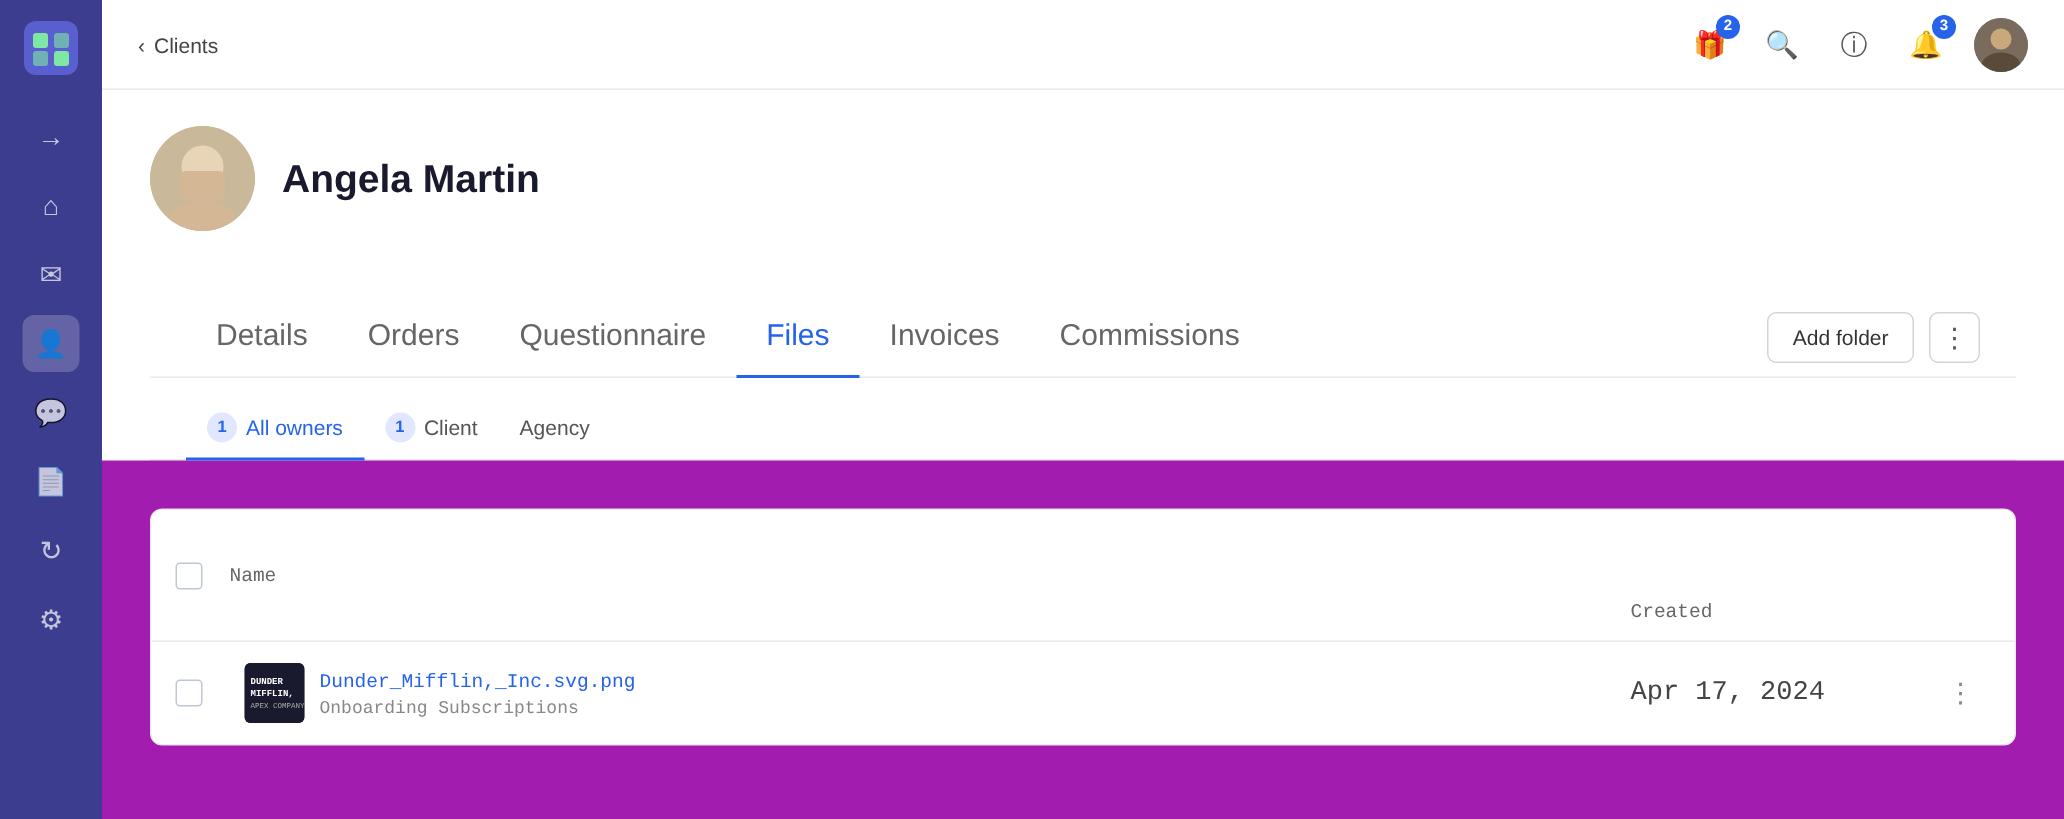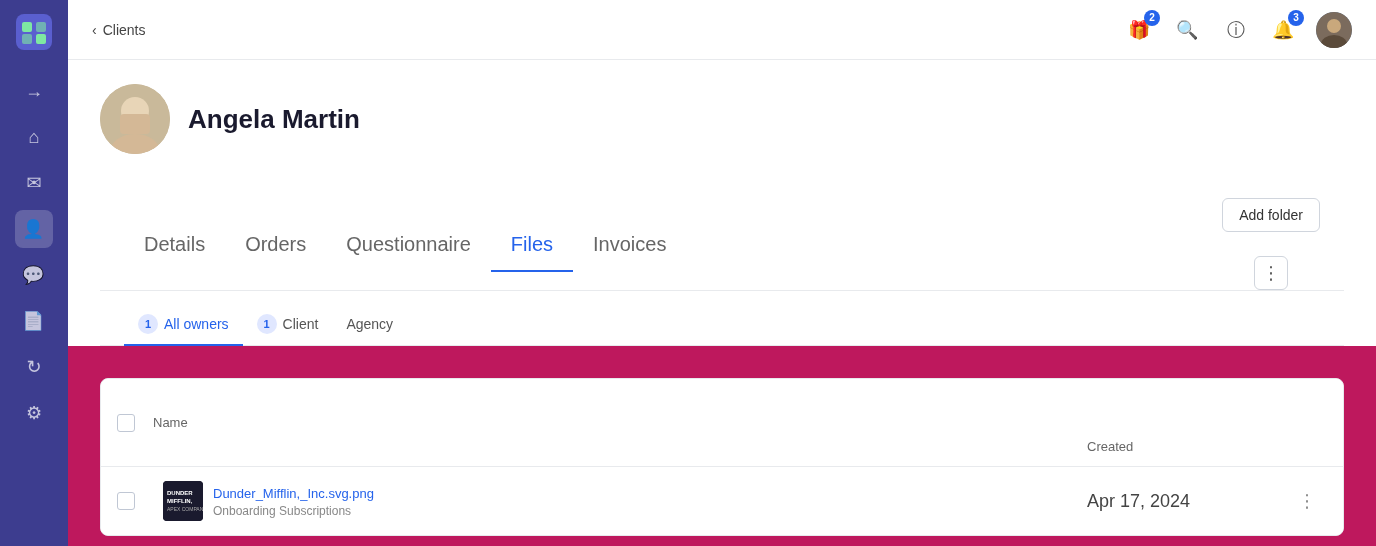--- a/index.html
+++ b/index.html
@@ -163,22 +163,21 @@
       top: 1px;
     }
     .tab.active {
       color: #2563eb;
       border-bottom: 2px solid #2563eb;
       font-weight: 500;
     }
     .tabs-actions {
       display: flex;
       align-items: center;
-      gap: 24px;
-      flex-direction: column;
+      gap: 10px;
     }
     .add-folder-btn {
       padding: 8px 16px;
       border: 1px solid #d0d5dd;
       border-radius: 6px;
       background: #fff;
       font-size: 14px;
       color: #333;
       cursor: pointer;
       font-weight: 500;
@@ -334,21 +333,22 @@
       overflow: hidden;
     }
     .client-section {
       background: #fff;
       padding: 24px 32px 0;
     }
     .main-body {
       flex: 1;
       padding: 16px 32px;
       overflow-y: auto;
-      background: #be185d;
+      background: #a21caf;
+      font-family: Liberation Mono, monospace;
     }
   </style>
 </head>
 <body>
 
 <div class="sidebar">
   <div class="sidebar-logo">
     <svg width="36" height="36" viewBox="0 0 36 36" fill="none">
       <rect width="36" height="36" rx="8" fill="#5a5fcf"></rect>
       <rect x="6" y="8" width="10" height="10" rx="2" fill="#7ee8a2"></rect>
@@ -413,20 +413,21 @@
         <h1 class="client-name">Angela Martin</h1>
       </div>
 
       <div class="tabs-bar">
         <div class="tabs">
           <div class="tab">Details</div>
           <div class="tab">Orders</div>
           <div class="tab">Questionnaire</div>
           <div class="tab active">Files</div>
           <div class="tab">Invoices</div>
+          <div class="tab">Commissions</div>
         </div>
         <div class="tabs-actions">
           <button class="add-folder-btn">Add folder</button>
           <button class="more-btn">⋮</button>
         </div>
       </div>
 
       <div class="sub-tabs">
         <div class="sub-tab active">
           <span class="sub-tab-badge">1</span>

